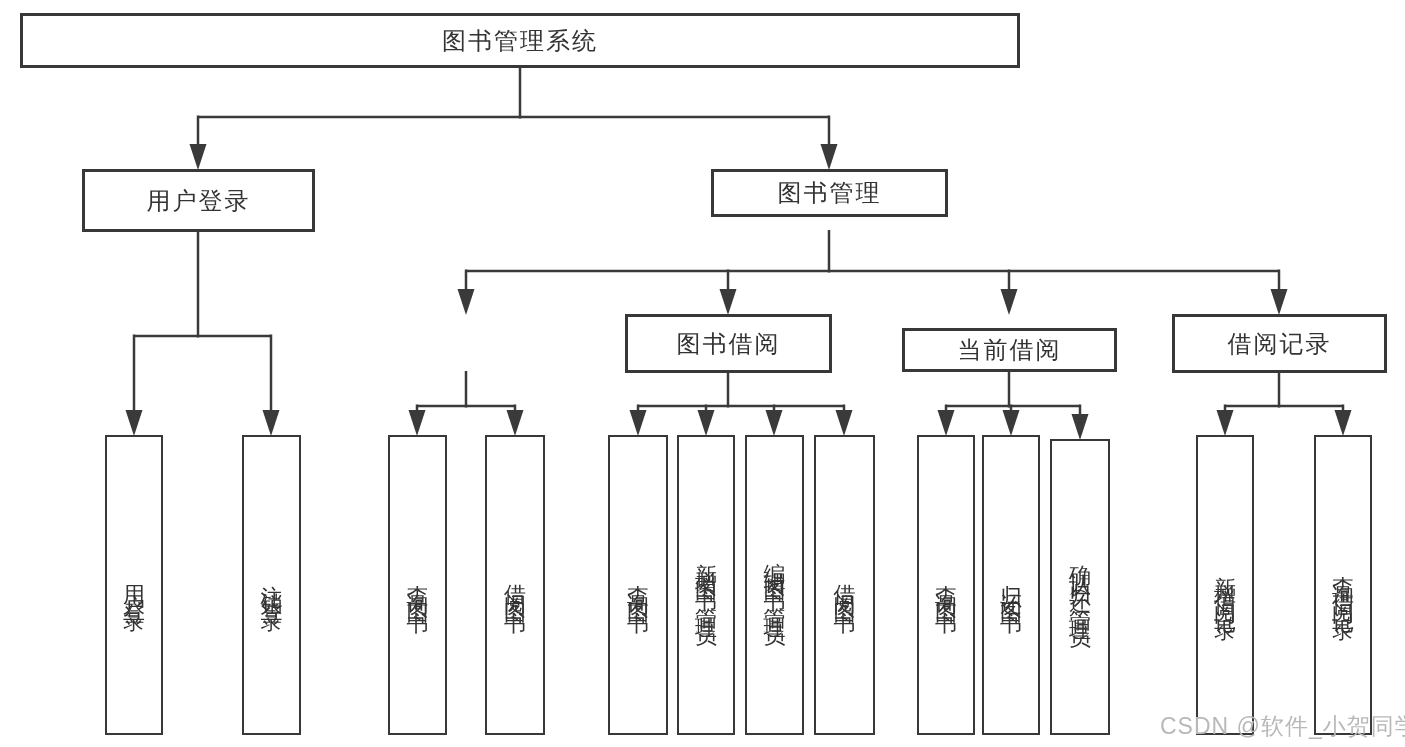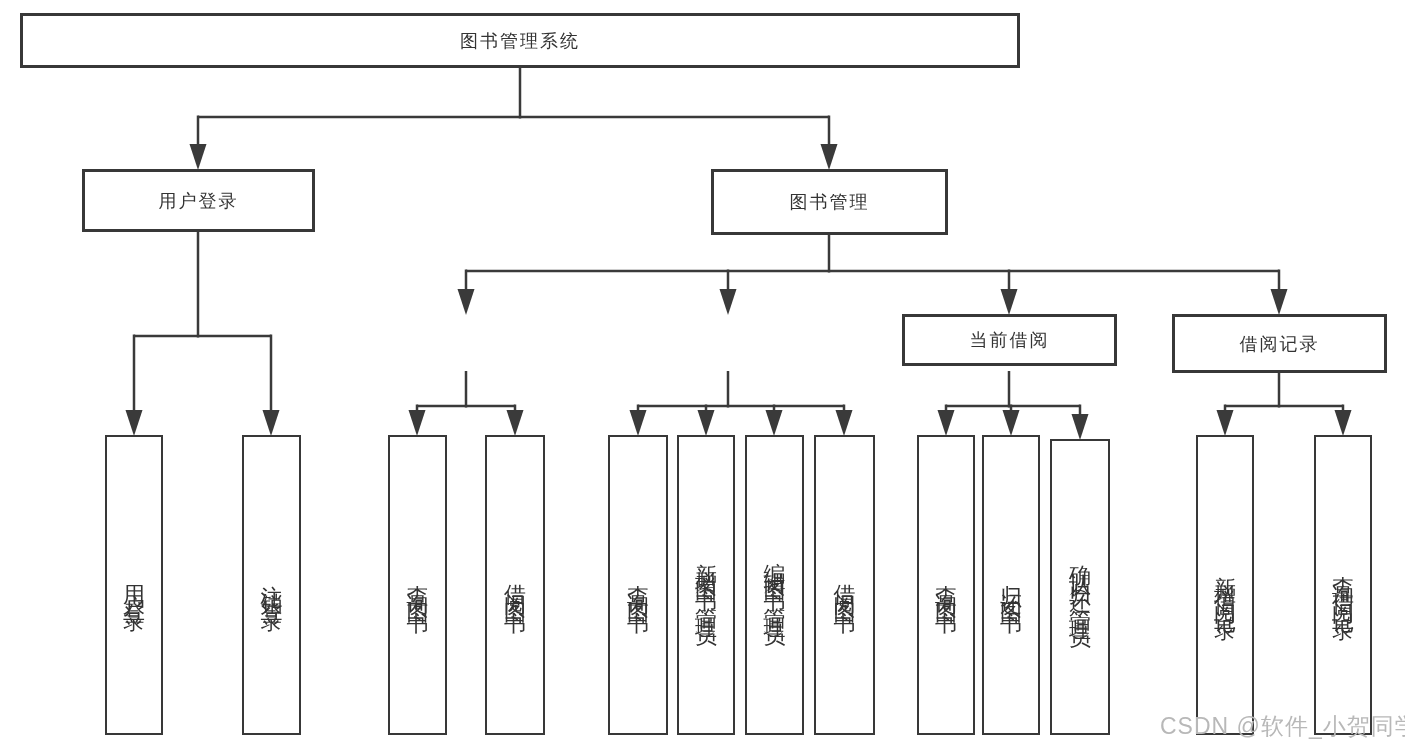--- a/index.html
+++ b/index.html
@@ -18,21 +18,21 @@
     pointer-events: none;
   }
   .box {
     position: absolute;
     box-sizing: border-box;
     background: #ffffff;
     border: 3px solid #383838;
     display: flex;
     align-items: center;
     justify-content: center;
-    font-size: 18px;
+    font-size: 24px;
     color: #333333;
     letter-spacing: 2px;
     white-space: nowrap;
   }
   .leaf {
     border-width: 2px;
     writing-mode: vertical-rl;
     text-orientation: mixed;
     letter-spacing: 9px;
     font-size: 22px;
@@ -105,23 +105,24 @@
       <polygon points="1071.5,414 1088.5,414 1080,440" fill="#3a3a3a"></polygon>
       <line x1="1225" y1="404.5" x2="1225" y2="418" stroke="#3a3a3a" stroke-width="2.5"></line>
       <polygon points="1216.5,410 1233.5,410 1225,436" fill="#3a3a3a"></polygon>
       <line x1="1343" y1="404.5" x2="1343" y2="418" stroke="#3a3a3a" stroke-width="2.5"></line>
       <polygon points="1334.5,410 1351.5,410 1343,436" fill="#3a3a3a"></polygon>
     </svg>
 
   <div class="box" style="left:20px; top:13px; width:1000px; height:55px;">图书管理系统</div>
 
   <div class="box" style="left:82px; top:169px; width:233px; height:63px;">用户登录</div>
-  <div class="box" style="left:711px; top:169px; width:237px; height:66px;">图书管理</div>
+  <div class="box" style="left:711px; top:169px; width:237px; height:48px;">图书管理</div>
 
-  <div class="box" style="left:902px; top:314px; width:215px; height:52px;">当前借阅</div>
+  <div class="box" style="left:625px; top:314px; width:207px; height:59px;">图书借阅</div>
+  <div class="box" style="left:902px; top:328px; width:215px; height:44px;">当前借阅</div>
   <div class="box" style="left:1172px; top:314px; width:215px; height:59px;">借阅记录</div>
 
   <div class="box leaf" style="left:105px; top:435px; width:58px; height:300px;">用户登录</div>
   <div class="box leaf" style="left:242px; top:435px; width:59px; height:300px;">注销登录</div>
 
   <div class="box leaf" style="left:388px; top:435px; width:59px; height:300px;">查询图书</div>
   <div class="box leaf" style="left:485px; top:435px; width:60px; height:300px;">借阅图书</div>
 
   <div class="box leaf" style="left:608px; top:435px; width:60px; height:300px;">查询图书</div>
   <div class="box leaf" style="left:677px; top:435px; width:58px; height:300px;">新增图书（管理员）</div>

